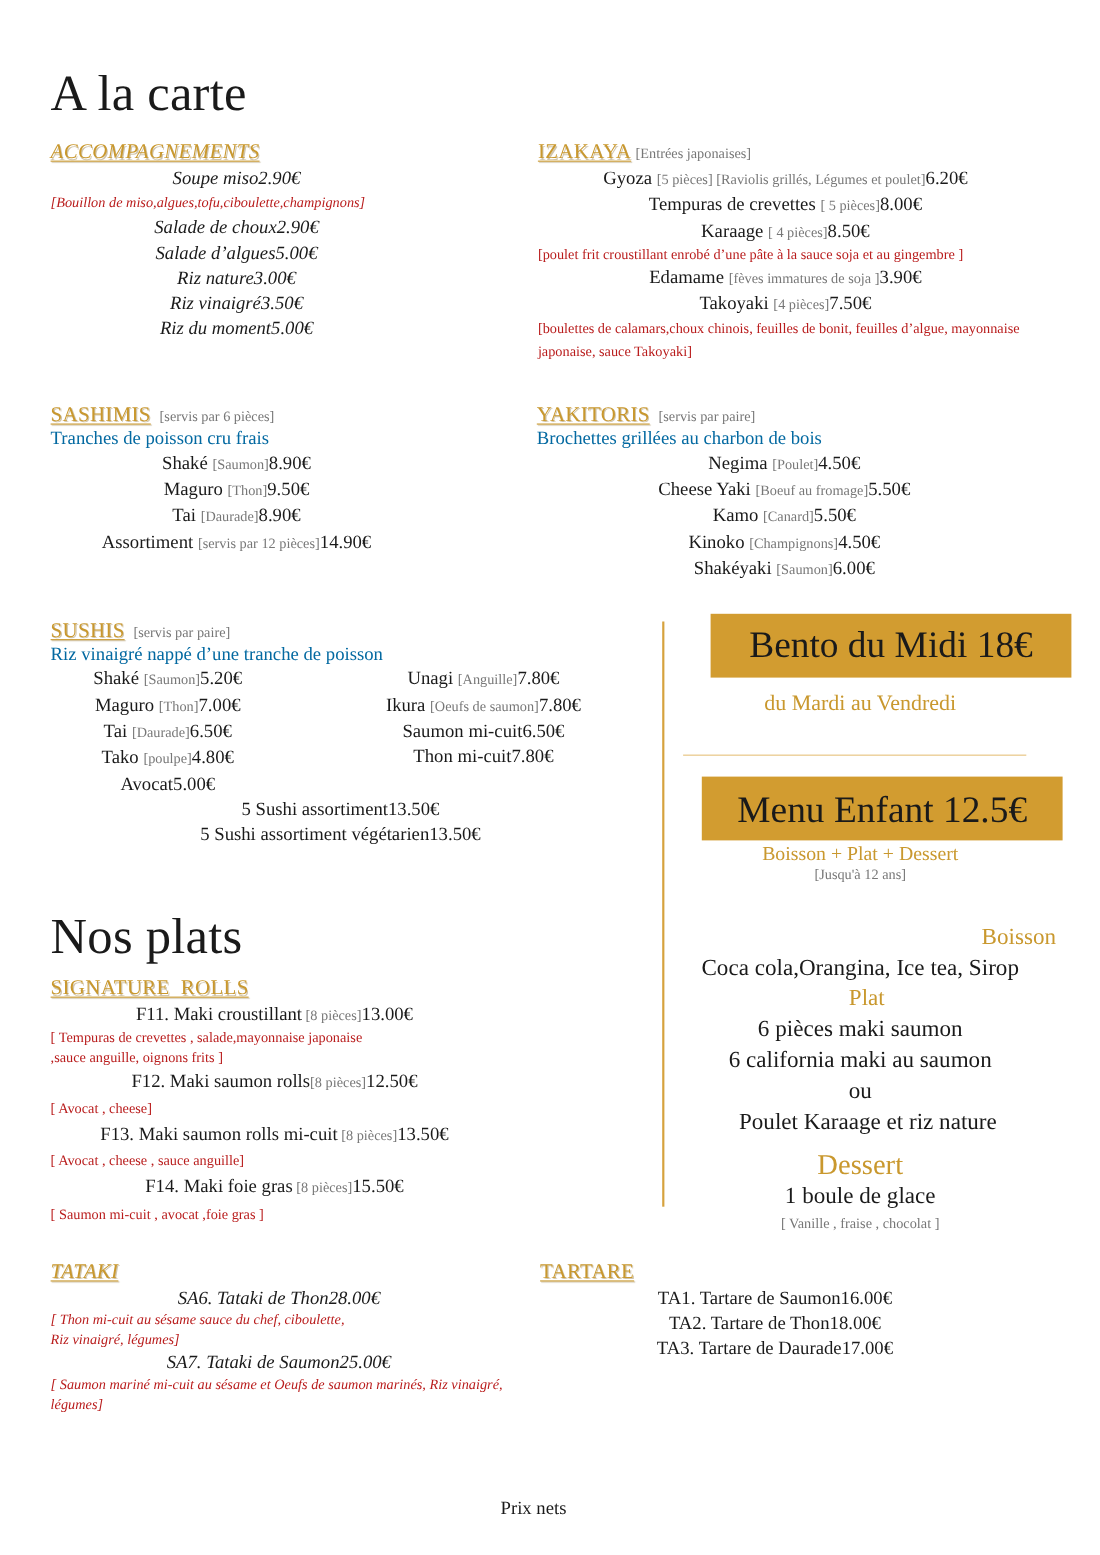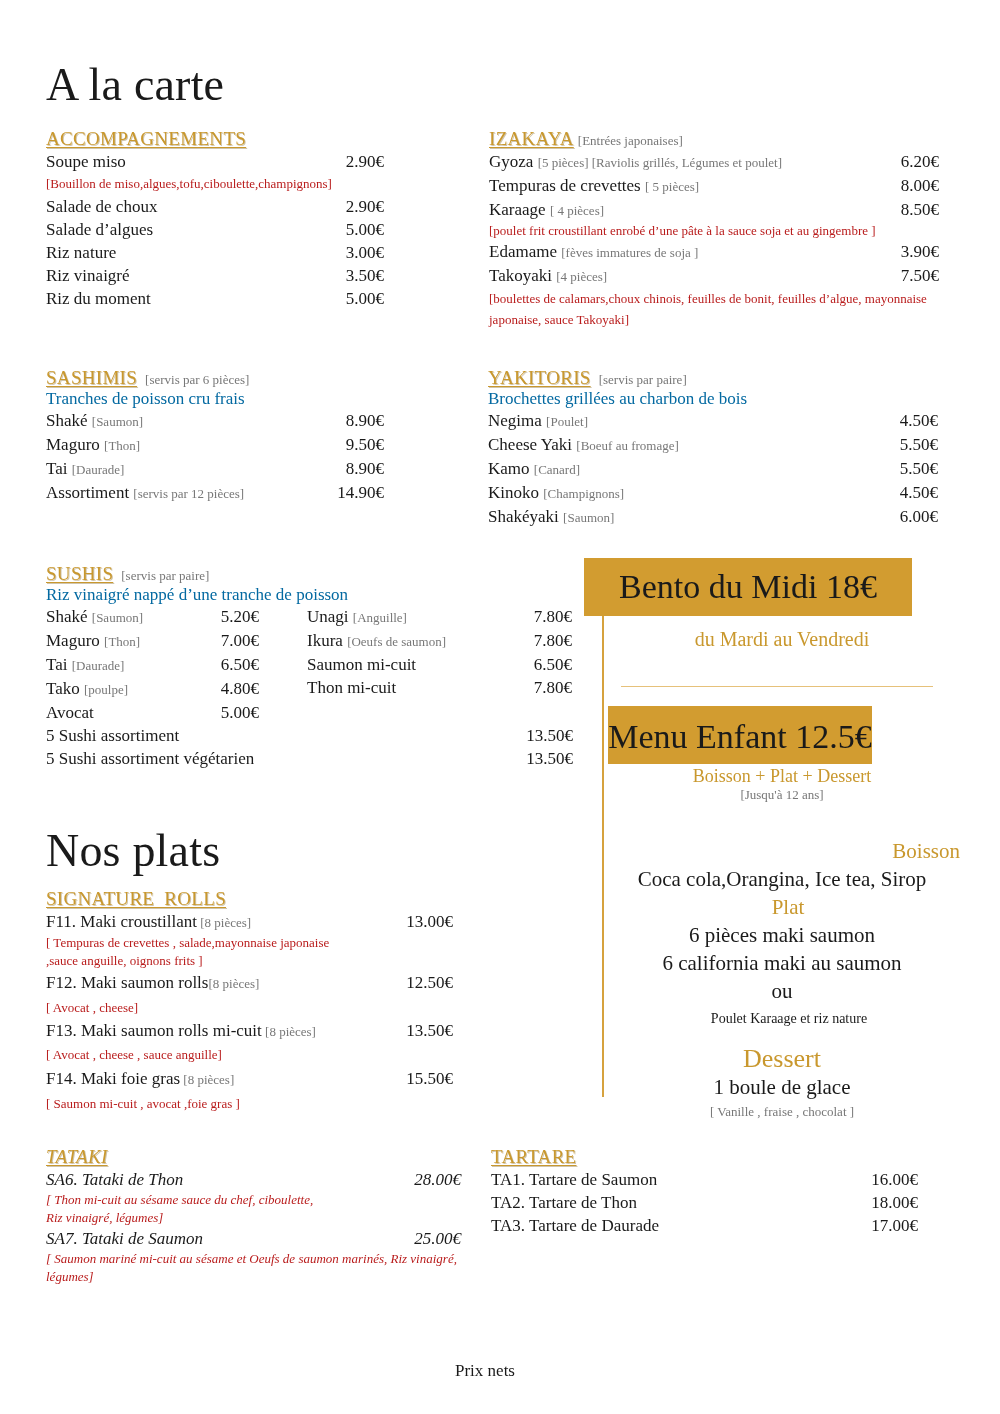--- a/index.html
+++ b/index.html
@@ -5,37 +5,37 @@
   html, body { margin:0; padding:0; background:#ffffff; }
   body { width:1000px; height:1414px; position:relative; overflow:hidden;
          font-family:"Liberation Serif","DejaVu Serif",serif; color:#1a1a1a; }
   .abs { position:absolute; }
   .big-title { font-size:46px; font-weight:normal; color:#1a1a1a; letter-spacing:0.2px; }
   .sec-head { font-size:19px; color:#c9982e; text-decoration:underline; text-underline-offset:2px;
               text-decoration-thickness:1px; letter-spacing:0.3px;
               text-shadow:1px 1px 0 rgba(120,90,20,0.35); }
   .sec-note { font-size:13px; color:#777; margin-left:8px; }
   .subtitle { font-size:17px; color:#0369a1; }
-  .row { display:flex; justify-content:space-between; align-items:baseline; font-size:17px; line-height:23px; }
+  .row { display:flex; justify-content:center; align-items:baseline; font-size:17px; line-height:23px; }
   .row .nm { white-space:nowrap; }
   .row .pr { white-space:nowrap; }
   .sm { font-size:13px; color:#777; }
   .desc { font-size:13px; color:#b91c1c; line-height:18px; }
   .gold { color:#c9982e; }
   .box { background:#d29c30; color:#1a1a1a; text-align:center; font-size:34px; }
   .center { text-align:center; }
   .vline { background:#d6a23e; width:2px; }
   .hline { background:#e6c17a; height:1px; }
 </style>
 </head>
 <body>
 
 <div class="abs big-title" style="left:46px;top:58px;">A la carte</div>
 
-<div class="abs" style="left:46px;top:128px;width:338px;">
+<div class="abs" style="left:46px;top:128px;width:338px;font-style:italic;">
   <div class="sec-head">ACCOMPAGNEMENTS</div>
   <div class="row">
       <span class="nm">Soupe miso</span>
       <span class="pr">2.90€</span>
     </div>
   <div class="desc" style="line-height:22px;">[Bouillon de miso,algues,tofu,ciboulette,champignons]</div>
   <div class="row">
       <span class="nm">Salade de choux</span>
       <span class="pr">2.90€</span>
     </div>
@@ -179,36 +179,36 @@
       <span class="pr">13.50€</span>
     </div>
   <div class="row">
       <span class="nm">5 Sushi assortiment végétarien</span>
       <span class="pr">13.50€</span>
     </div>
 </div>
 
 <div class="abs vline" style="left:602px;top:565px;height:532px;"></div>
 
-<div class="abs box" style="left:584px;top:558px;width:328px;height:58px;line-height:58px;">Bento du Midi 18€</div>
+<div class="abs box" style="left:646px;top:558px;width:328px;height:58px;line-height:58px;">Bento du Midi 18€</div>
 <div class="abs center gold" style="left:614px;top:628px;width:336px;font-size:20px;">du Mardi au Vendredi</div>
 <div class="abs hline" style="left:621px;top:686px;width:312px;"></div>
 
-<div class="abs box" style="left:608px;top:706px;width:264px;height:58px;line-height:62px;">Menu Enfant 12.5€</div>
+<div class="abs box" style="left:638px;top:706px;width:328px;height:58px;line-height:62px;">Menu Enfant 12.5€</div>
 <div class="abs center" style="left:604px;top:765px;width:356px;">
   <div class="gold" style="font-size:18px;line-height:22px;">Boisson + Plat + Dessert</div>
   <div class="sm" style="line-height:16px;">[Jusqu'à 12 ans]</div>
   <div style="height:34px;"></div>
   <div class="gold" style="font-size:21px;line-height:28px;text-align:right;">Boisson</div>
   <div style="font-size:21px;line-height:28px;">Coca cola,Orangina, Ice tea, Sirop</div>
   <div class="gold" style="font-size:21px;line-height:28px;padding-left:12px;">Plat</div>
   <div style="font-size:21px;line-height:28px;">6 pièces maki saumon</div>
   <div style="font-size:21px;line-height:28px;">6 california maki au saumon</div>
   <div style="font-size:21px;line-height:28px;">ou</div>
-  <div style="font-size:14px;line-height:28px;margin-left:14px;">Poulet Karaage et riz nature</div>
+  <div style="font-size:21px;line-height:28px;margin-left:14px;">Poulet Karaage et riz nature</div>
   <div class="gold" style="font-size:26px;line-height:28px;margin-top:12px;">Dessert</div>
   <div style="font-size:21px;line-height:28px;">1 boule de glace</div>
   <div class="sm" style="line-height:22px;">[ Vanille , fraise , chocolat ]</div>
 </div>
 
 <div class="abs big-title" style="left:46px;top:824px;">Nos plats</div>
 
 <div class="abs" style="left:46px;top:888px;width:407px;">
   <div class="sec-head" style="white-space:pre;">SIGNATURE  ROLLS</div>
   <div class="row">

